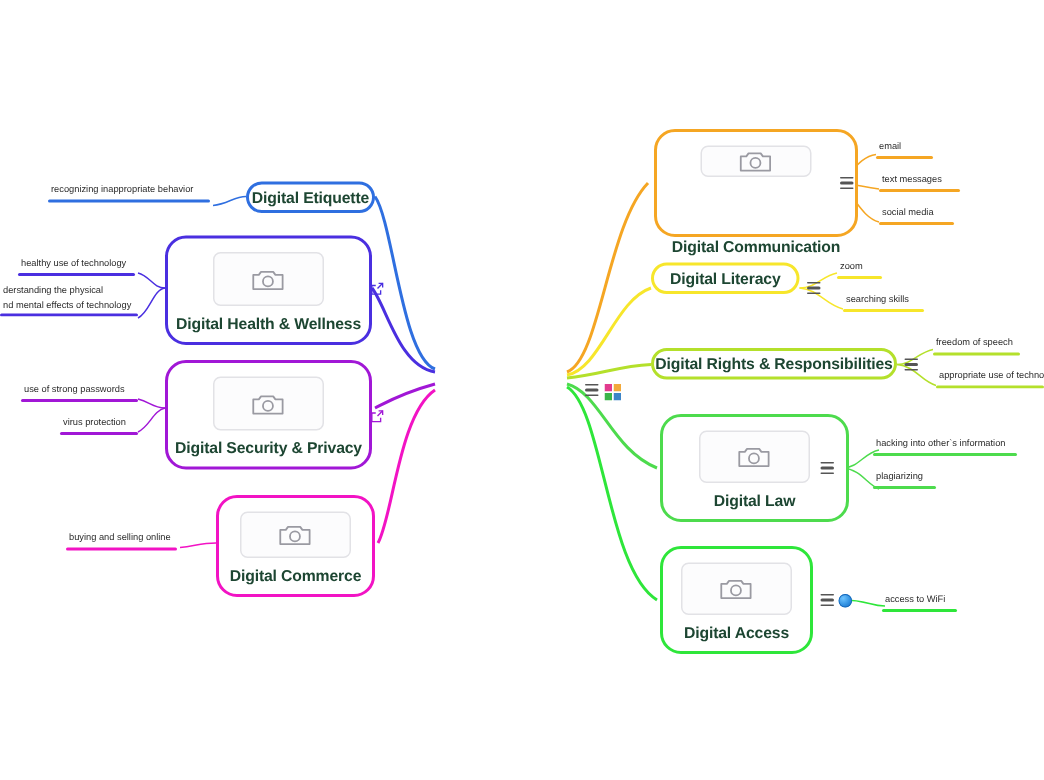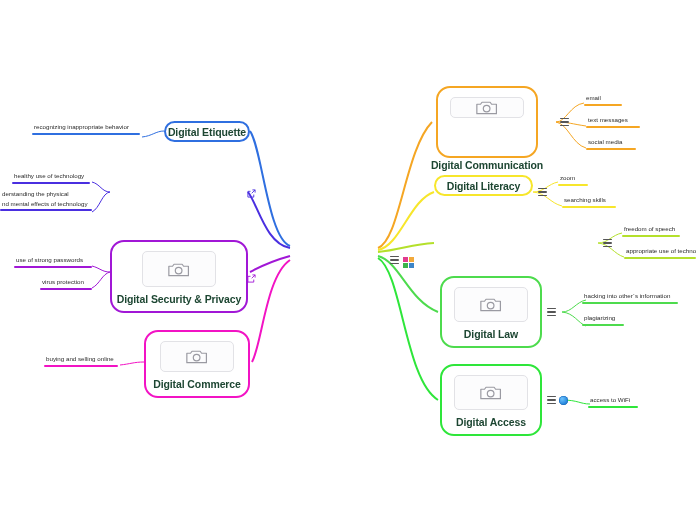--- a/index.html
+++ b/index.html
@@ -107,21 +107,21 @@
   <div class="grid-badge" style="left:403px;top:254px;">
     <svg width="11" height="11" viewBox="0 0 11 11">
       <rect x="0" y="0" width="5" height="5" fill="#e23b8e"></rect>
         <rect x="6" y="0" width="5" height="5" fill="#f2a93b"></rect>
       <rect x="0" y="6" width="5" height="5" fill="#3bb44a"></rect>
         <rect x="6" y="6" width="5" height="5" fill="#3d85c8"></rect>
       <path d="M5.5 0v11M0 5.5h11" stroke="#fff" stroke-width="1"></path>
       </svg>
   </div>
 
-  <div class="node img-node" style="left:436px;top:86px;width:102px;height:72px;border-color:#f5a623;gap:35px;">
+  <div class="node img-node" style="left:436px;top:86px;width:136px;height:72px;border-color:#f5a623;gap:35px;">
     <div class="thumb">
       <svg width="24" height="19" viewBox="0 0 26 20">
           <g fill="none" stroke="#9a9aa2" stroke-width="1.3">
         <path d="M2 6.5h4l1.6-2.2h8.8L18 6.5h5.2v10.2H2z" stroke-linejoin="round"></path>
         <circle cx="12.6" cy="11.2" r="3.6"></circle>
           </g>
         </svg>
     </div>
     <div class="node-label">Digital Communication</div>
   </div>
@@ -155,36 +155,39 @@
 
   <div class="leaf" style="left:558px;top:174px;width:40px;">
     <div class="txt">zoom</div>
     <div class="bar" style="background:#f7e62b;width:30px;"></div>
   </div>
   <div class="leaf" style="left:562px;top:196px;width:62px;">
     <div class="txt">searching skills</div>
     <div class="bar" style="background:#f7e62b;width:54px;"></div>
   </div>
 
+  <div class="node pill" style="left:434px;top:232px;width:164px;height:21px;border-color:#b4e02b;">
+    <span>Digital Rights &amp; Responsibilities</span>
+  </div>
   <div class="hamb" style="left:603px;top:239px;">
       <i></i>
       <i></i>
       <i></i>
     </div>
 
   <div class="leaf" style="left:622px;top:225px;width:64px;">
     <div class="txt">freedom of speech</div>
     <div class="bar" style="background:#b4e02b;width:58px;"></div>
   </div>
   <div class="leaf" style="left:624px;top:247px;width:74px;overflow:hidden;">
     <div class="txt">appropriate use of techno</div>
     <div class="bar" style="background:#b4e02b;width:72px;"></div>
   </div>
 
-  <div class="node img-node" style="left:440px;top:276px;width:102px;height:72px;border-color:#4ddb4d;">
+  <div class="node img-node" style="left:440px;top:276px;width:126px;height:72px;border-color:#4ddb4d;">
     <div class="thumb">
       <svg width="24" height="19" viewBox="0 0 26 20">
           <g fill="none" stroke="#9a9aa2" stroke-width="1.3">
         <path d="M2 6.5h4l1.6-2.2h8.8L18 6.5h5.2v10.2H2z" stroke-linejoin="round"></path>
         <circle cx="12.6" cy="11.2" r="3.6"></circle>
           </g>
         </svg>
     </div>
     <div class="node-label">Digital Law</div>
   </div>
@@ -227,20 +230,31 @@
   </div>
 
   <div class="node pill" style="left:164px;top:121px;width:86px;height:21px;border-color:#2f6fe0;">
     <span>Digital Etiquette</span>
   </div>
   <div class="leaf" style="left:32px;top:123px;width:110px;">
     <div class="txt">recognizing inappropriate behavior</div>
     <div class="bar" style="background:#2f6fe0;width:108px;"></div>
   </div>
 
+  <div class="node img-node" style="left:110px;top:157px;width:138px;height:73px;border-color:#4a2fe0;">
+    <div class="thumb">
+      <svg width="24" height="19" viewBox="0 0 26 20">
+          <g fill="none" stroke="#9a9aa2" stroke-width="1.3">
+        <path d="M2 6.5h4l1.6-2.2h8.8L18 6.5h5.2v10.2H2z" stroke-linejoin="round"></path>
+        <circle cx="12.6" cy="11.2" r="3.6"></circle>
+          </g>
+        </svg>
+    </div>
+    <div class="node-label">Digital Health &amp; Wellness</div>
+  </div>
   <div class="extlink" style="left:247px;top:184px;">
     <svg width="9" height="9" viewBox="0 0 10 10" fill="none" stroke="#4a2fe0" stroke-width="1">
       <path d="M6 1h3v3"></path>
         <path d="M9 1L5.2 4.8"></path>
         <path d="M7.5 6.2V9H1V2.6h2.9"></path>
       </svg>
   </div>
 
   <div class="leaf" style="left:12px;top:172px;width:80px;">
     <div class="txt">healthy use of technology</div>

